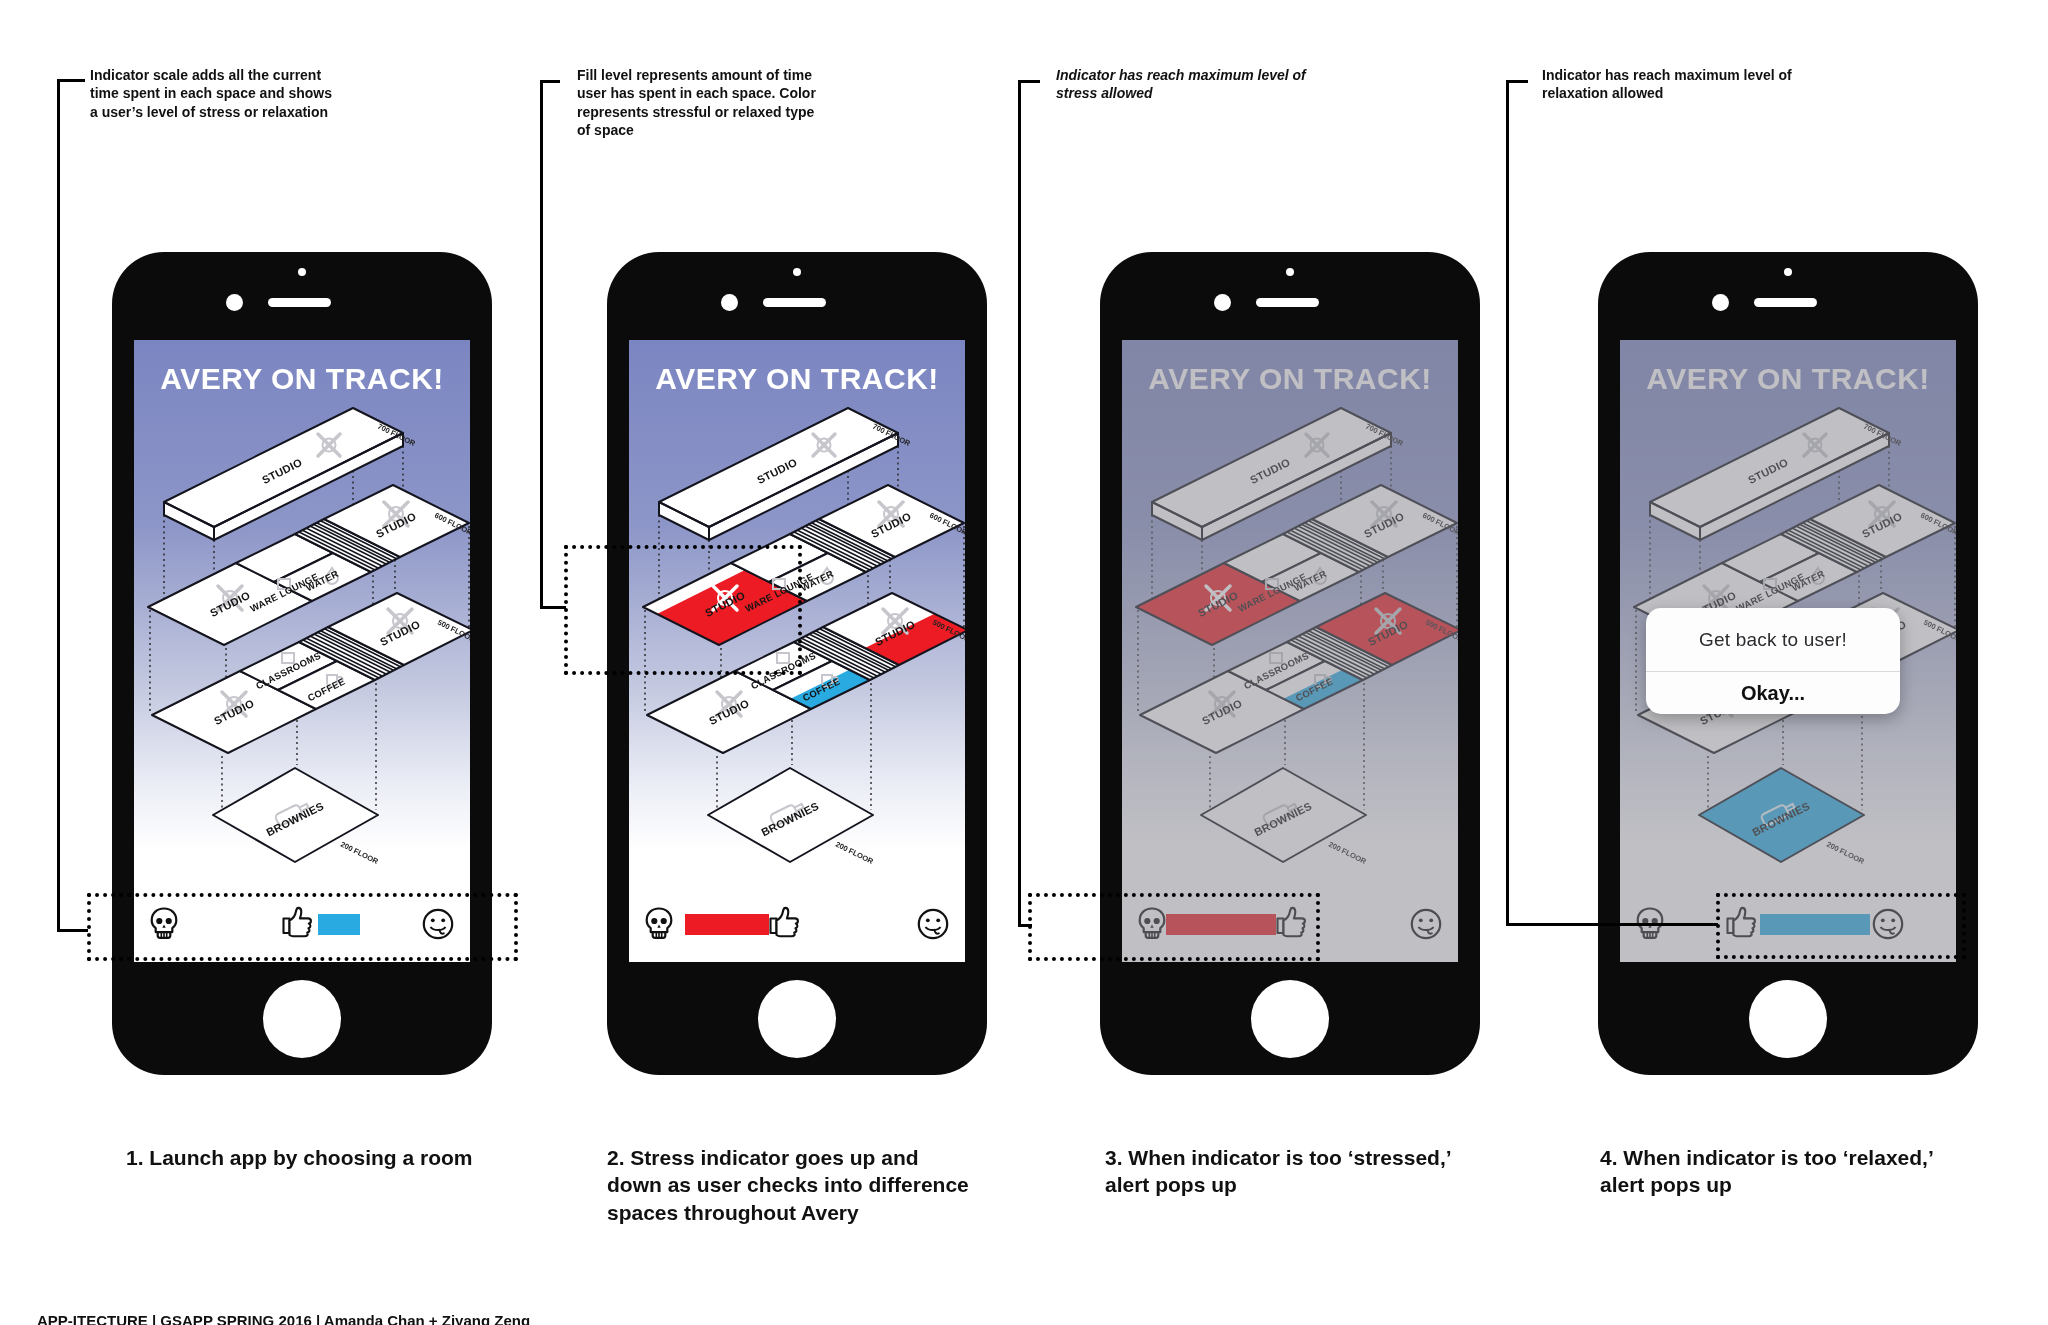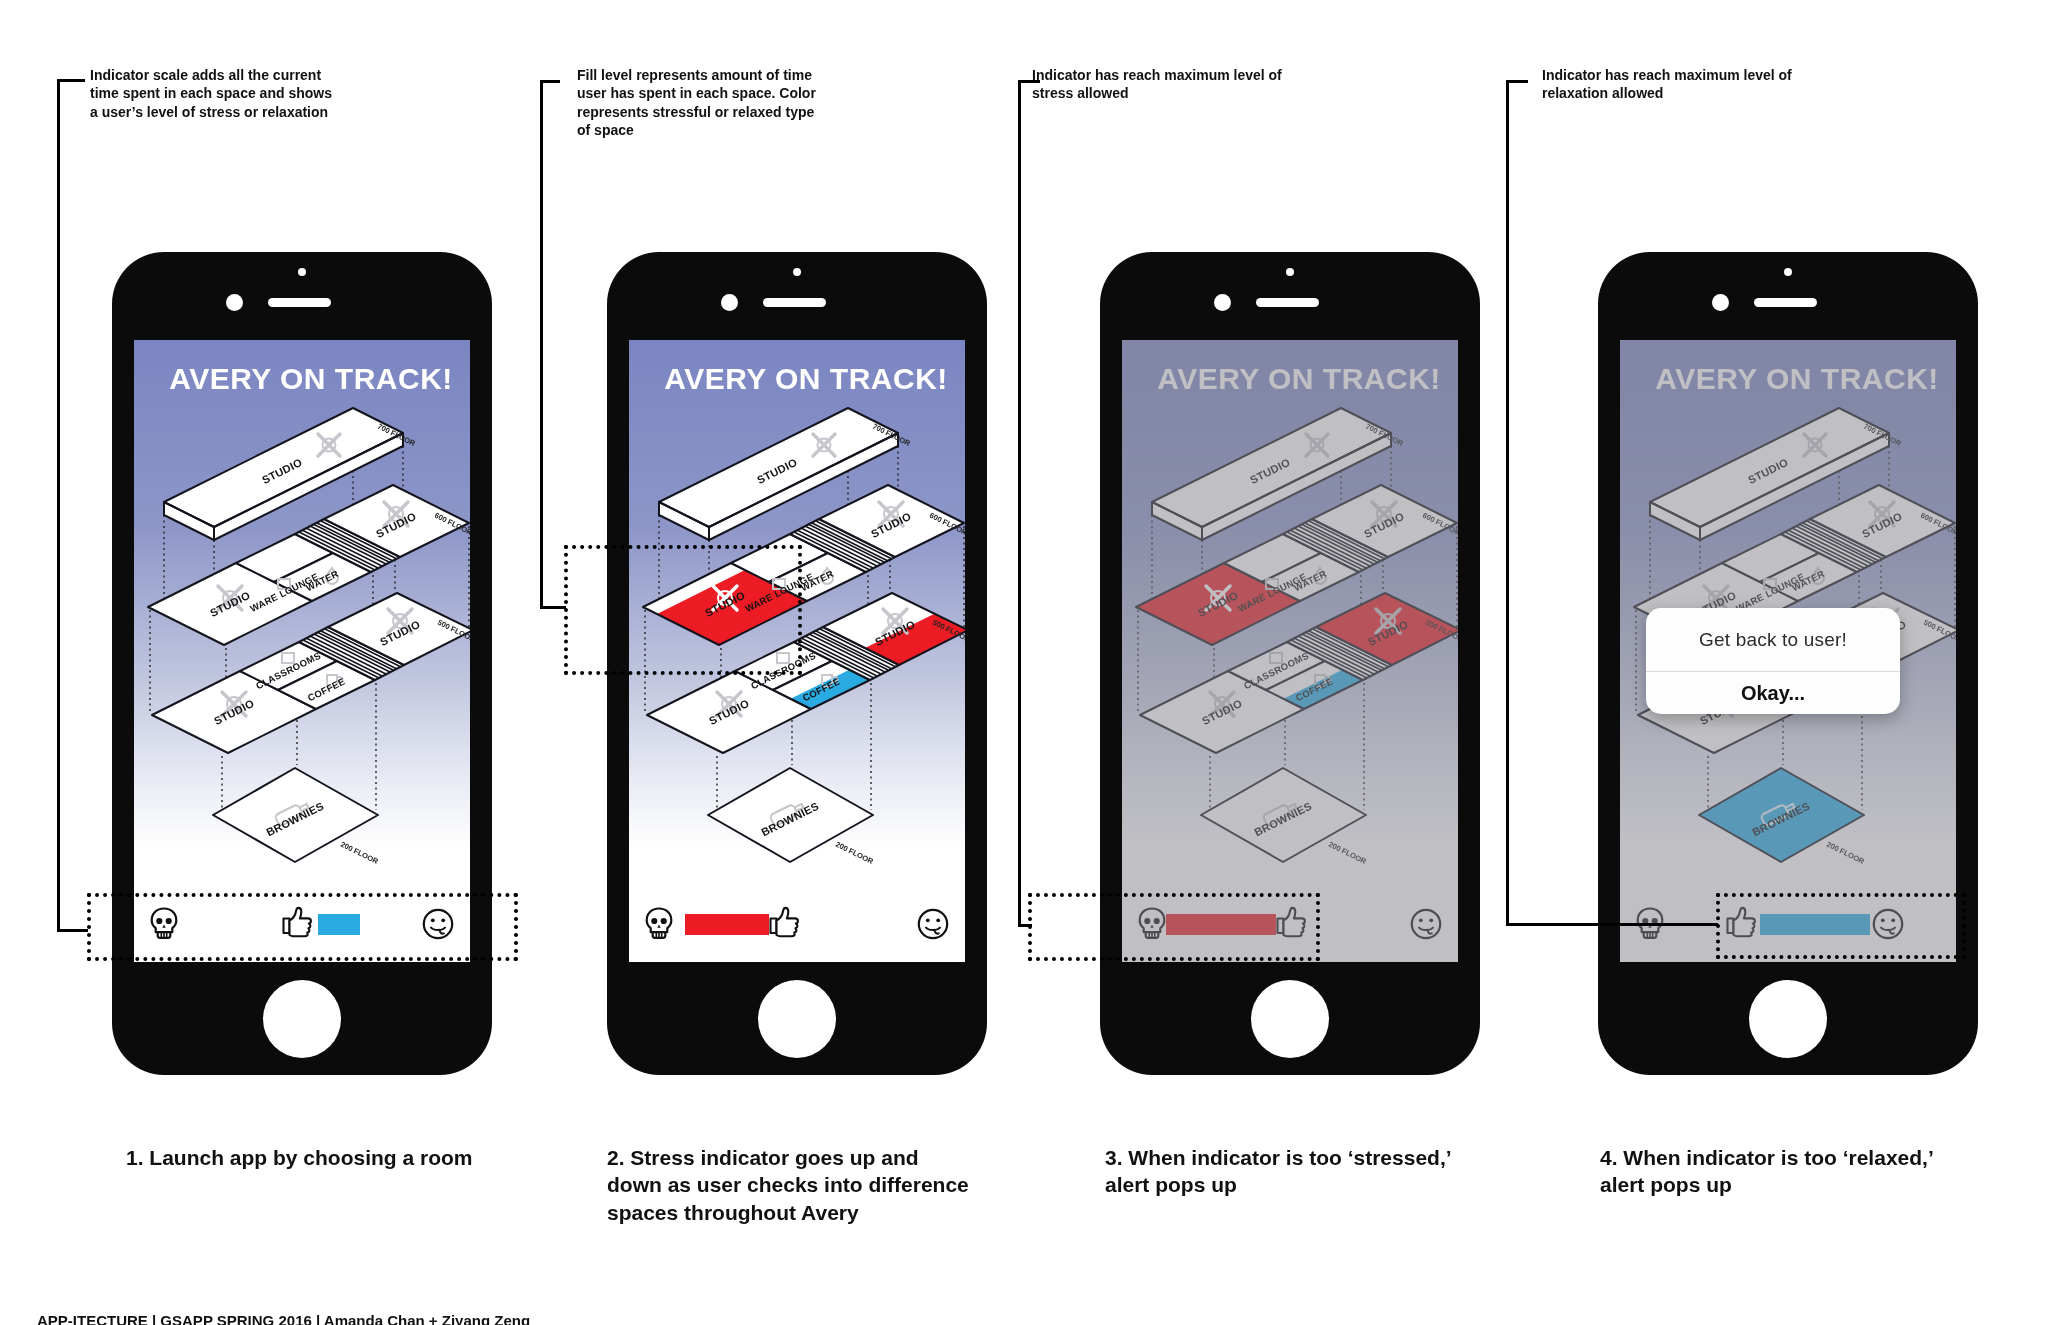--- a/index.html
+++ b/index.html
@@ -13,21 +13,21 @@
   .dotbox{position:absolute;border:4px dotted #000;background:transparent;z-index:6;}
   
   .phone{position:absolute;top:252px;width:380px;height:823px;background:#0b0b0b;border-radius:52px;z-index:1;}
   .tinydot{position:absolute;left:186px;top:16px;width:8px;height:8px;border-radius:50%;background:#fff;}
   .cam{position:absolute;left:114px;top:42px;width:17px;height:17px;border-radius:50%;background:#fff;}
   .speaker{position:absolute;left:156px;top:46px;width:63px;height:9px;border-radius:5px;background:#fff;}
   .home{position:absolute;left:151px;top:728px;width:78px;height:78px;border-radius:50%;background:#fff;}
   .screen{position:absolute;left:22px;top:88px;width:336px;height:622px;overflow:hidden;
     background:linear-gradient(180deg,#7b85c1 0%,#8d96c8 30%,#c2c7df 55%,#eceef6 72%,#ffffff 82%);}
   .apptitle{position:absolute;left:0;top:22px;width:100%;text-align:center;
-    font-size:30px;font-weight:800;letter-spacing:.5px;color:#fff;z-index:1;margin-left:9px;}
+    font-size:30px;font-weight:800;letter-spacing:.5px;color:#fff;z-index:1;}
   .map{position:absolute;left:0;top:0;width:336px;height:530px;overflow:visible;z-index:1;}
   
   .to{fill:none;stroke:#14141e;stroke-width:2;stroke-linejoin:round;}
   .side{fill:#fff;stroke:#14141e;stroke-width:2;stroke-linejoin:round;}
   .room{font-family:"Liberation Sans",sans-serif;font-size:11px;font-weight:bold;letter-spacing:.3px;
         fill:#141414;text-anchor:middle;}
   .room.sm{font-size:9.5px;}
   .floorlbl{font-family:"Liberation Sans",sans-serif;font-size:7.5px;font-weight:bold;fill:#222;}
   .dots{fill:none;stroke:#232323;stroke-width:1.4;stroke-dasharray:2 3.5;}
   .hatch{fill:none;stroke:#14141e;stroke-width:1.5;}
@@ -191,21 +191,21 @@
         <circle cx="12.8" cy="14.3" r="1.9" fill="#111"></circle>
         <circle cx="23.2" cy="14.3" r="1.9" fill="#111"></circle>
         <path d="M10.5 21c2.6 4 12.4 4 15 0" fill="none" stroke="#111" stroke-width="2"></path>
         <path d="M19.5 23.8c.4 3.1 2.2 4.6 4.3 3.6" fill="none" stroke="#111" stroke-width="2" stroke-linecap="round"></path>
       </symbol>
     </defs>
   </svg>
 
   <div class="ann" style="left:577px;top:66px;width:240px;">Fill level represents amount of time user has spent in each space. Color represents stressful or relaxed type of space</div>
   <div class="ann" style="left:90px;top:66px;width:252px;">Indicator scale adds all the current time spent in each space and shows a user’s level of stress or relaxation</div>
-  <div class="ann" style="left:1032px;top:66px;width:250px;">Indicator has reach maximum level of stress allowed</div>
+  <div class="ann" style="left:1056px;top:66px;width:250px;font-style:italic;">Indicator has reach maximum level of stress allowed</div>
   <div class="ann" style="left:1542px;top:66px;width:250px;">Indicator has reach maximum level of relaxation allowed</div>
 
   <div class="phone phone--1" style="left:112px;">
     <div class="tinydot"></div>
     <div class="cam"></div>
     <div class="speaker"></div>
     <div class="screen">
       <div class="apptitle">AVERY ON TRACK!</div>
       <svg class="map" viewBox="0 0 336 530">
           <use href="#floorplan"></use>

